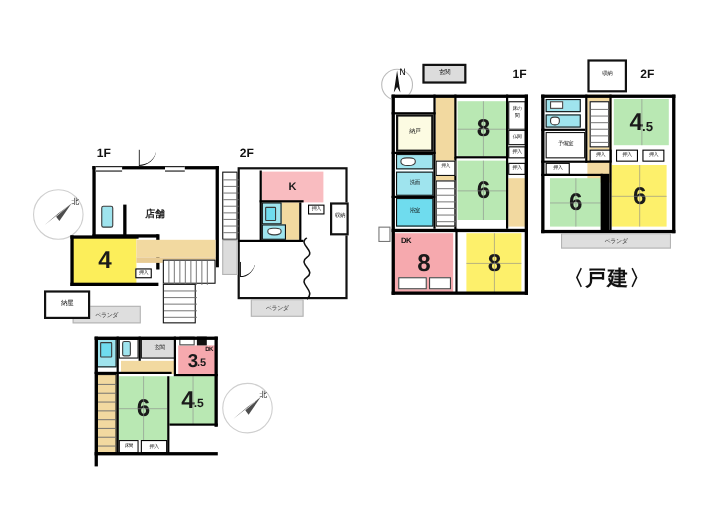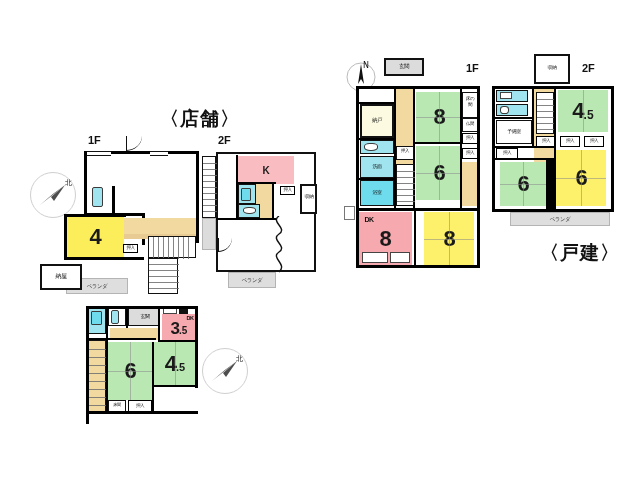--- a/index.html
+++ b/index.html
@@ -67,33 +67,35 @@
   .wc{position:absolute;box-sizing:border-box;border:1px solid #3b3b3b;
       background:#fff;border-radius:40% 40% 45% 45%;}
   .win{position:absolute;background:#fff;border-top:1.2px solid #111;
        border-bottom:1.2px solid #111;}
 </style>
 </head>
 <body>
 
 <div id="stage">
 
-  <div class="ttl" style="left:160px;top:106px;">〈店舗〉</div>
   <div class="flr" style="left:88px;top:134px;">1F</div>
   <div class="flr" style="left:218px;top:134px;">2F</div>
 
   <div class="compass" style="left:30px;top:172px;width:44px;height:44px;">
     <svg width="44" height="44" viewBox="0 0 44 44">
       <polygon points="34,12 9,32 22,21" fill="#111"></polygon>
       <polygon points="34,12 20,24 23,28" fill="#111" opacity=".75"></polygon>
       <text x="34" y="12" font-size="7" font-family="DejaVu Sans" fill="#111">北</text>
     </svg>
   </div>
 
   <div class="plain" style="left:84px;top:152px;width:114px;height:84px;background:#fff;"></div>
+  <div class="room" style="left:84px;top:152px;width:114px;height:84px;">
+    <span class="rm-sub" style="font-size:9px;">店舗</span>
+  </div>
 
   <div class="wall" style="left:84px;top:151px;width:115px;height:3px;"></div>
   <div class="wall" style="left:84px;top:151px;width:3px;height:64px;"></div>
   <div class="wall" style="left:196px;top:151px;width:3px;height:92px;"></div>
   <div class="wall" style="left:84px;top:213px;width:60px;height:3px;"></div>
   <div class="wall" style="left:142px;top:213px;width:3px;height:32px;"></div>
   <div class="wall" style="left:112px;top:186px;width:2.5px;height:28px;"></div>
   <div class="win" style="left:87px;top:151px;width:24px;height:3px;"></div>
   <div class="win" style="left:150px;top:151px;width:18px;height:3px;"></div>
   <div class="doorarc" style="left:126px;top:136px;width:16px;height:15px;border-radius:0 0 100% 0;border-top:none;border-right:none;"></div>
@@ -164,21 +166,21 @@
     <i style="left:0;top:42px;width:14px;height:1px;"></i>
       <i style="left:0;top:48px;width:14px;height:1px;"></i>
     <i style="left:0;top:54px;width:14px;height:1px;"></i>
   </div>
   <div class="plain c-grey" style="left:202px;top:218px;width:14px;height:32px;border:1px solid #b4b4b4;"></div>
   <div class="doorarc" style="left:218px;top:238px;width:14px;height:14px;border-radius:0 0 100% 0;border-top:none;border-right:none;"></div>
   <div class="veranda" style="left:228px;top:272px;width:48px;height:16px;">ベランダ</div>
 
   <div class="flr" style="left:466px;top:62px;">1F</div>
   <div class="flr" style="left:582px;top:62px;">2F</div>
-  <div class="ttl" style="left:540px;top:240px;text-align:right;">〈戸建〉</div>
+  <div class="ttl" style="left:512px;top:240px;text-align:right;">〈戸建〉</div>
 
   <div class="compass" style="left:344px;top:58px;width:34px;height:34px;border:none;">
     <svg width="34" height="34" viewBox="0 0 34 34">
       <circle cx="17" cy="19" r="14" fill="none" stroke="#bbb" stroke-width="1"></circle>
       <polygon points="17,6 20,26 17,21 14,26" fill="#111"></polygon>
       <text x="19" y="10" font-size="8" font-family="DejaVu Sans" fill="#111">N</text>
     </svg>
   </div>
 
   <div class="plain" style="left:356px;top:86px;width:122px;height:182px;background:#fff;"></div>

